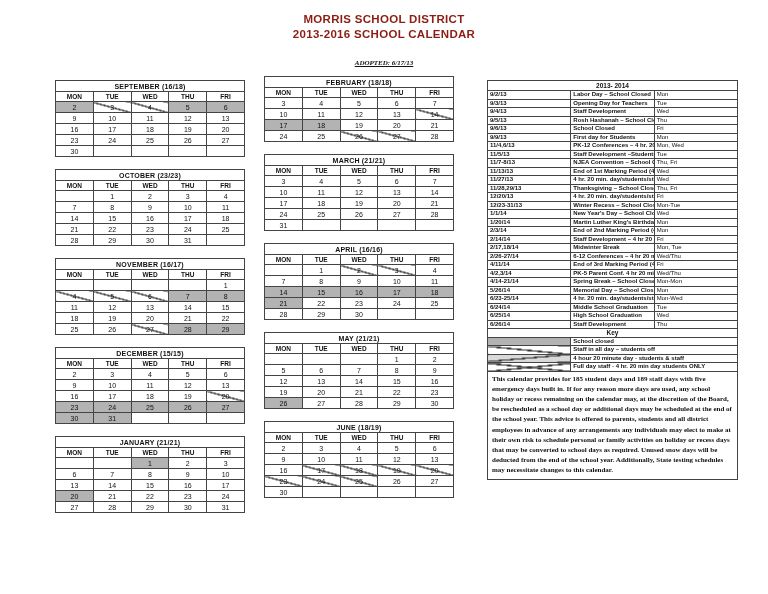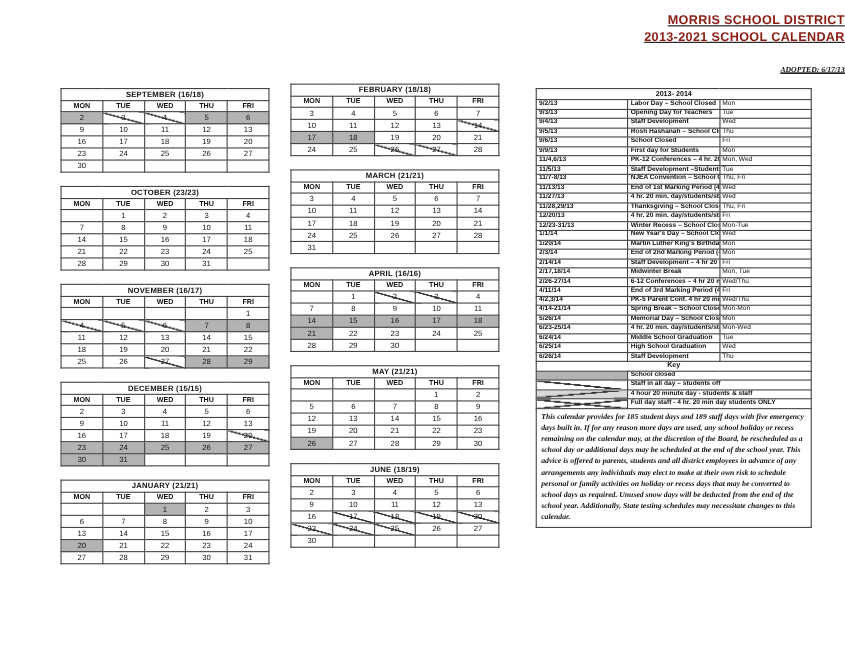--- a/index.html
+++ b/index.html
@@ -1,20 +1,20 @@
 <!DOCTYPE html>
 <html><head>
 <meta charset="utf-8">
 <style>
   * { margin:0; padding:0; box-sizing:border-box; }
   html,body { background:#ffffff; }
   body { width:768px; height:594px; overflow:hidden; font-family:"Liberation Sans", sans-serif; color:#111; }
   .page { position:relative; width:768px; height:594px; background:#fff; }
 
-  header { position:absolute; top:12px; left:0; right:0; text-align:right;text-decoration:underline; }
+  header { position:absolute; top:12px; left:0; right:0; text-align:center; }
   .t1, .t2 { color:#8b1d12; font-weight:bold; font-size:11.5px; letter-spacing:.3px; line-height:1.3; }
   .t3 { font-size:7px; font-style:italic; font-weight:bold; text-decoration:underline; margin-top:17px; font-family:"Liberation Serif", serif; }
 
   .col { position:absolute; }
   #col-left  { left:55px;  top:80px; width:190px; }
   #col-mid   { left:264px; top:76px; width:190px; }
   #col-right { left:487px; top:80px; width:251px; }
 
   table.cal { border-collapse:collapse; width:100%; table-layout:fixed; margin-bottom:12px; }
   table.cal td { border:1px solid #444; height:11px; font-size:7px; text-align:center; padding:0; vertical-align:middle; }
@@ -29,29 +29,29 @@
   #events-table .ed { width:46px; font-weight:bold; }
   #events-table .ee { font-weight:bold; }
   #events-table .ey { width:36px; }
   #events-table .kh { text-align:center; font-weight:bold; font-size:6.5px; }
   #events-table .kl { font-weight:bold; }
   .sw-closed { background:#b3b3b3; }
   .sw-staff  { background:linear-gradient(to top right, transparent 45%, #333 46%, #333 54%, transparent 55%); }
   .sw-short  { background:linear-gradient(to bottom right, transparent 45%, #333 46%, #333 54%, transparent 55%), linear-gradient(#d9d9d9,#d9d9d9); }
   .sw-staffshort { background:linear-gradient(to top right, transparent 45%, #333 46%, #333 54%, transparent 55%), linear-gradient(to bottom right, transparent 45%, #333 46%, #333 54%, transparent 55%); }
 
-  #note { border:1px solid #444; border-top:none; padding:2px 4px 4px 4px; font-size:7px; font-style:italic; font-weight:bold; line-height:1.45; font-family:"Liberation Serif", serif; }
+  #note { border:1px solid #444; border-top:none; padding:2px 4px 4px 4px; font-size:7px; font-weight:bold; line-height:1.45; font-family:"Liberation Serif", serif; }
 </style>
 </head>
 <body>
 
 <div class="page">
   <header>
     <div class="t1">MORRIS SCHOOL DISTRICT</div>
-    <div class="t2">2013-2021 SCHOOL CALENDAR</div>
+    <div class="t2">2013-2016 SCHOOL CALENDAR</div>
     <div class="t3">ADOPTED: 6/17/13</div>
   </header>
 
   <div class="col" id="col-left">
       <table class="cal">
         <tbody>
           <tr>
             <td class="mt" colspan="5">SEPTEMBER (16/18)</td>
           </tr>
           <tr>

